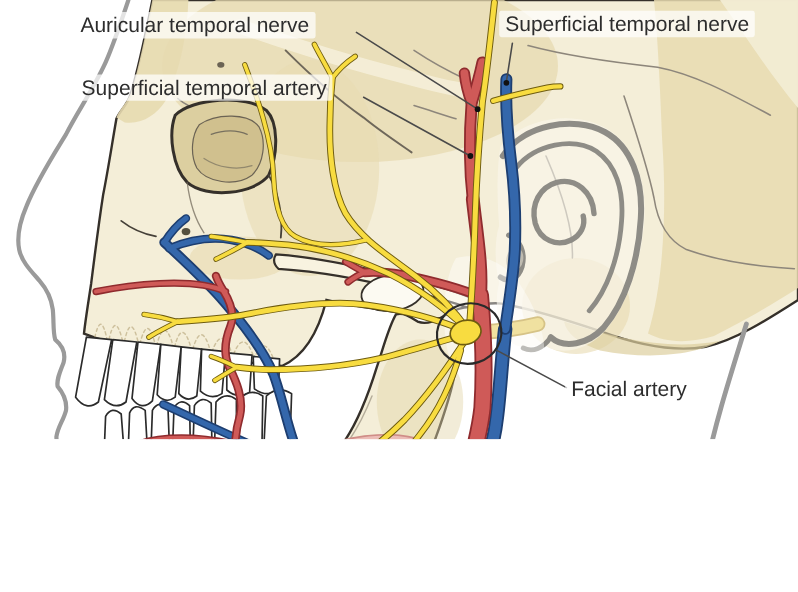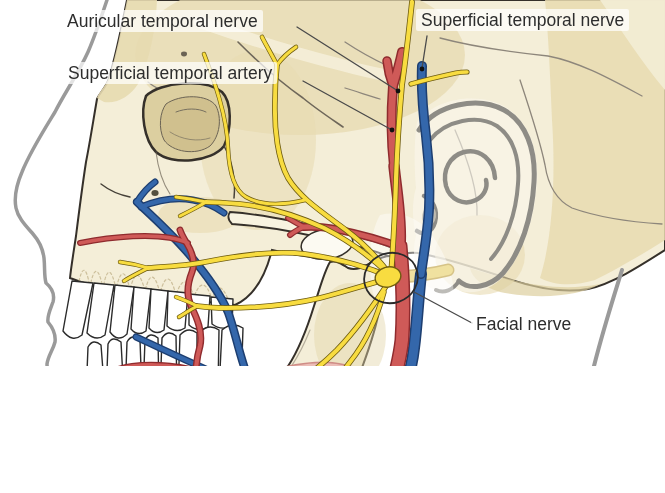--- a/index.html
+++ b/index.html
@@ -322,17 +322,17 @@
       C52,288 55,294 53,302 C50,310 47,316 48,322 C53,328 56,334 55,342 C53,350 48,356 47,364
       C47,374 52,382 56,392 C60,404 61,416 60,426 C60,438 66,450 78,459
       C94,470 120,479 150,484 C175,488 205,491 232,493"></path>
     <path stroke-width="4" d="M622,270 C609,312 596,352 588,392 C582,424 582,458 591,493"></path>
   </g>
 </svg>
 
 <div class="label" style="left:62px;top:10px">Auricular temporal nerve</div>
 <div class="label" style="left:63px;top:62px">Superficial temporal artery</div>
 <div class="label" style="left:416px;top:9px">Superficial temporal nerve</div>
-<div class="label" style="left:471px;top:313px">Facial nerve</div>
+<div class="label" style="left:471px;top:313px">Facial artery</div>
 
 <div id="logo">AO</div>
 
 </div>
 
 </body></html>

